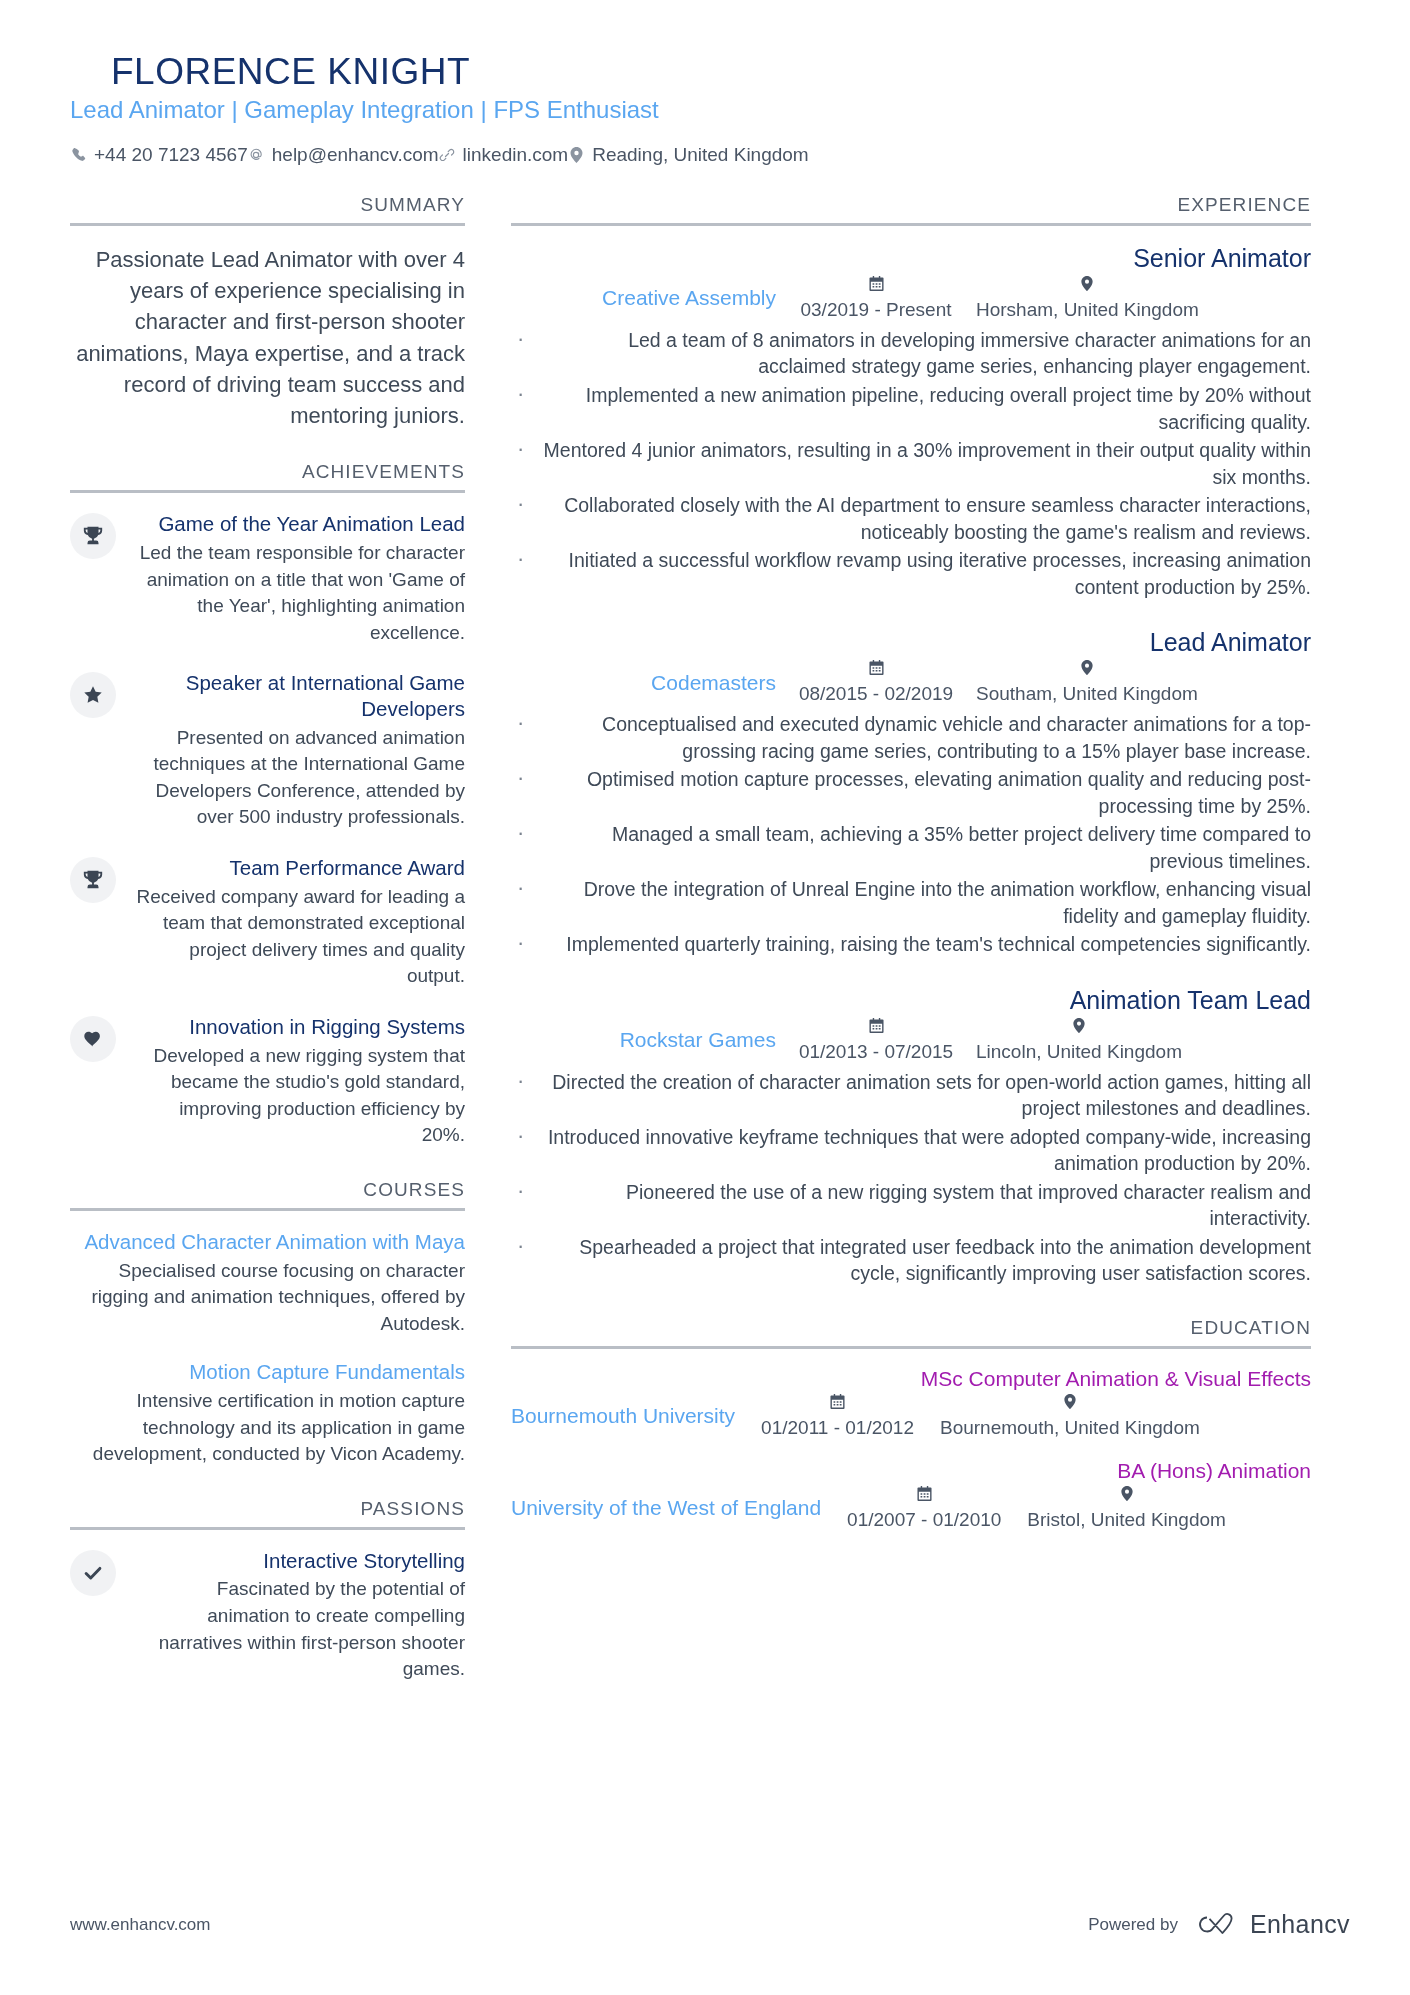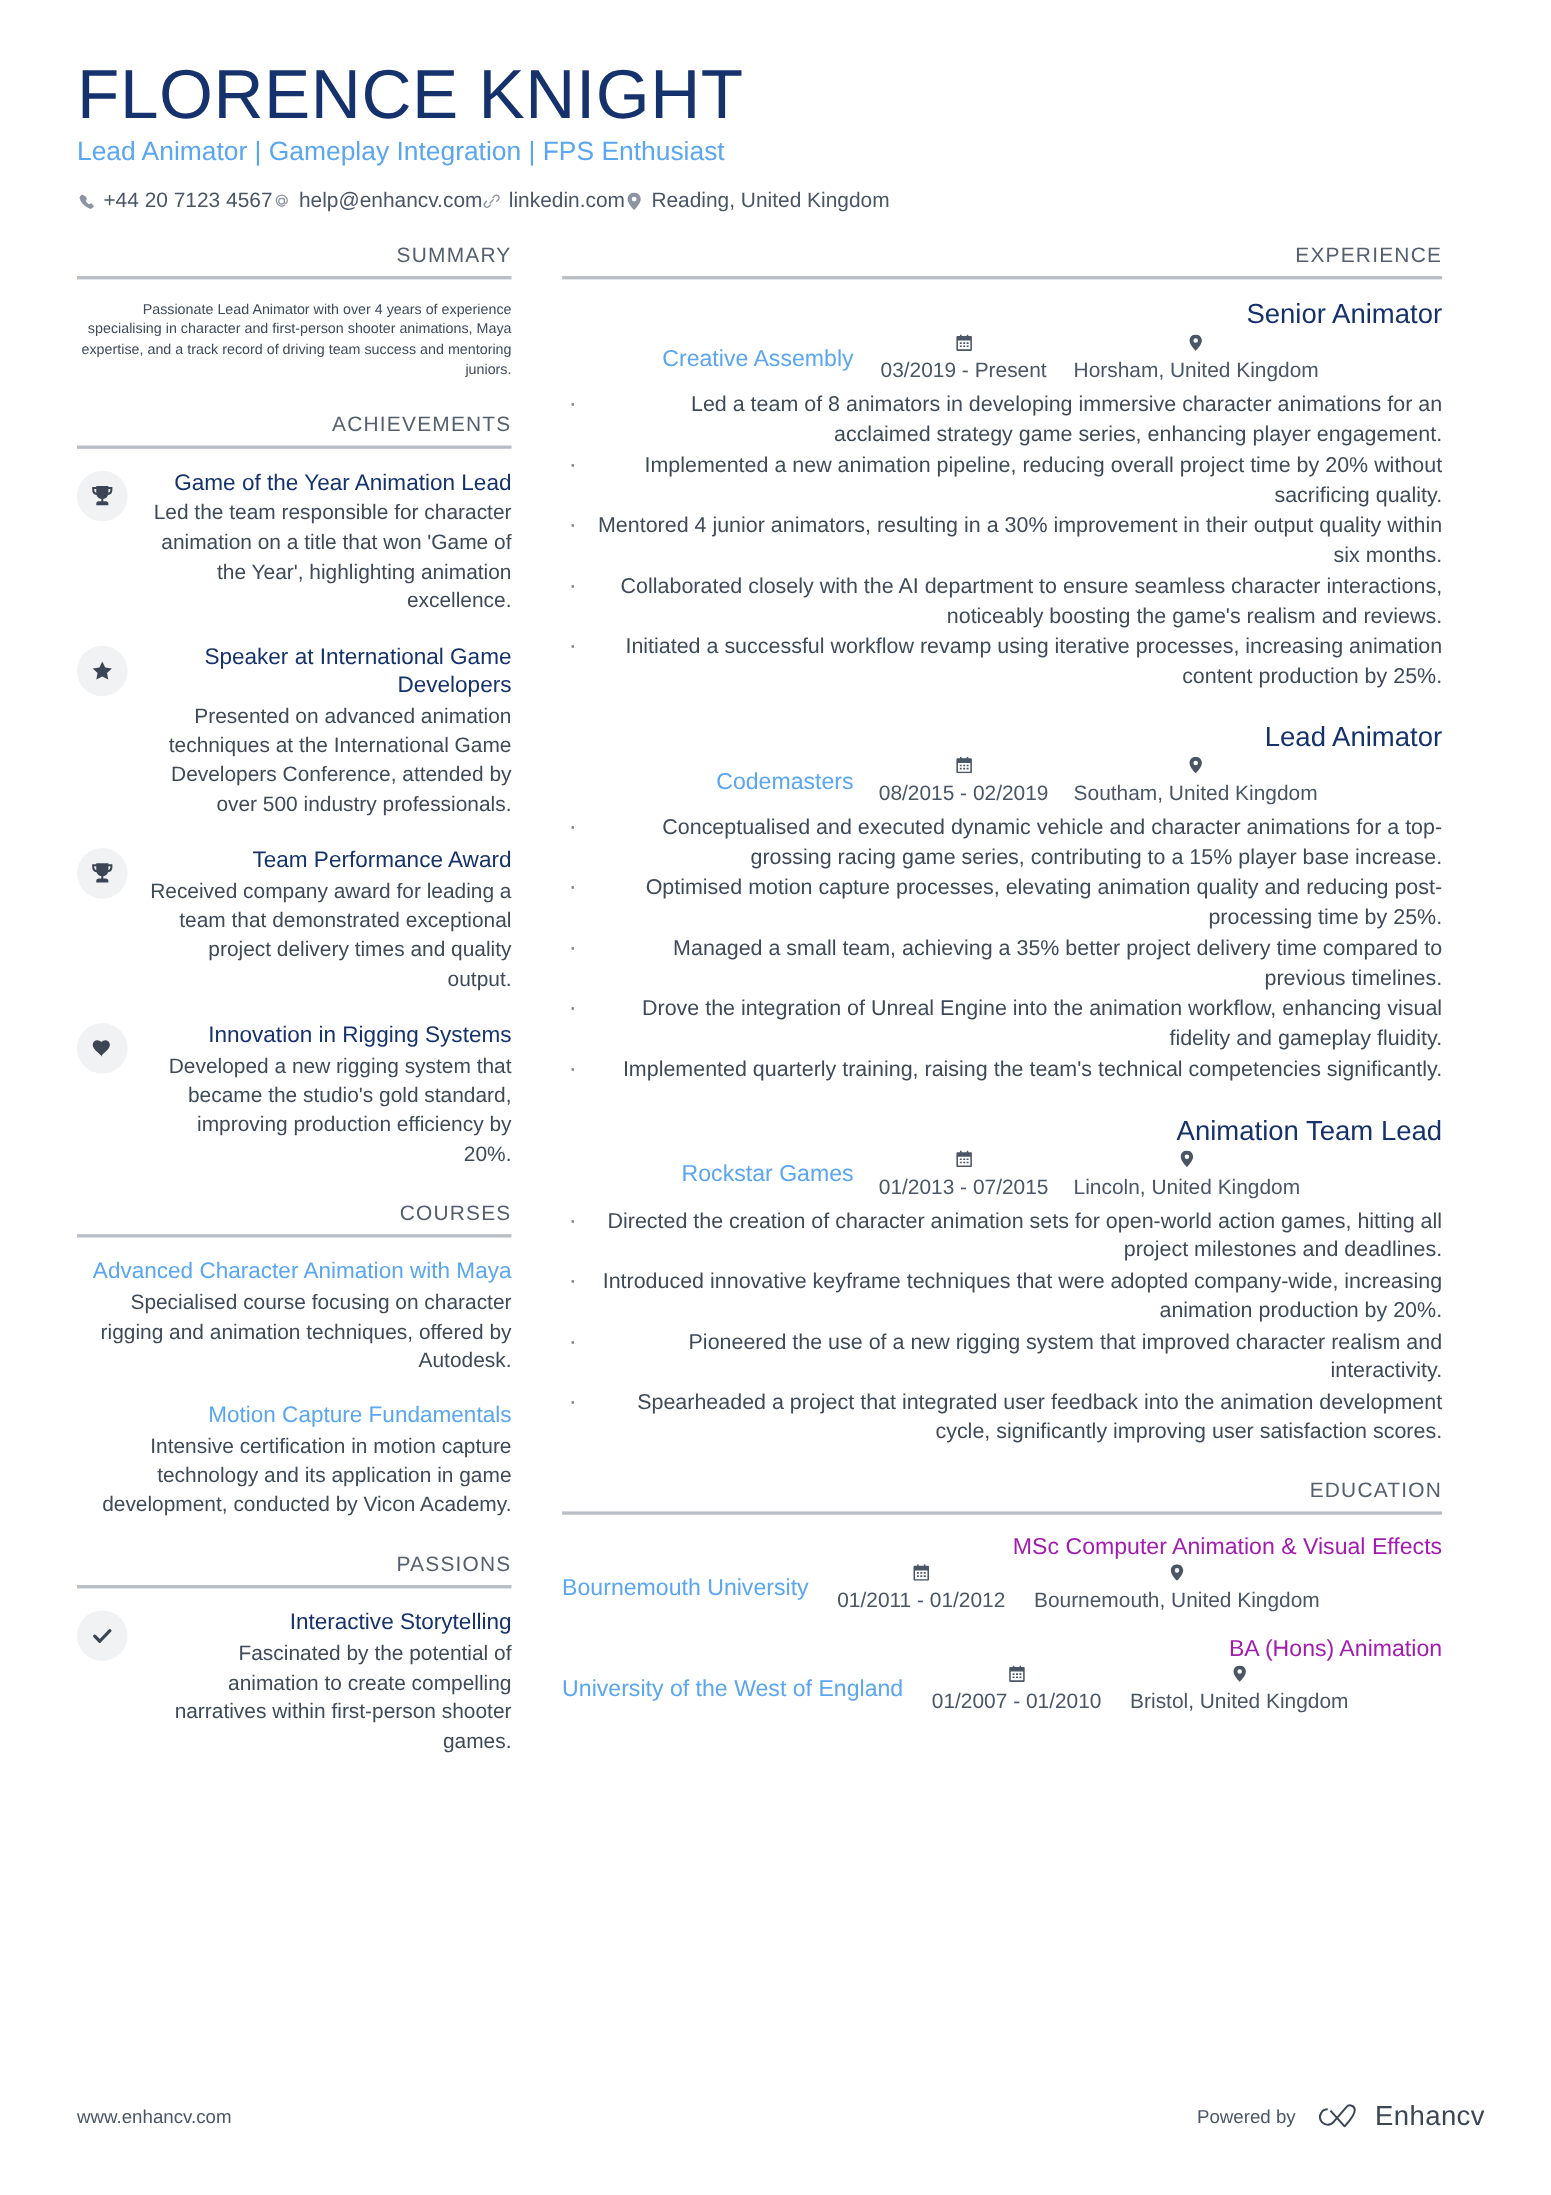--- a/index.html
+++ b/index.html
@@ -16,26 +16,27 @@
 
   .page {
     position: relative;
     width: 1410px;
     height: 1995px;
     padding: 52px 60px 0 70px;
   }
 
   
   .hdr-name {
-    font-size: 63px;
+    font-size: 37px;
     letter-spacing: 0.5px;
     font-weight: 400;
     color: #15326c;
     line-height: 1.08;
     margin-bottom: 4px;
+    margin-left: 41px;
   }
   .hdr-title {
     font-size: 24px;
     color: #5aa6f0;
     font-weight: 400;
     margin-bottom: 20px;
   }
   .hdr-contacts {
     display: flex;
     align-items: center;
@@ -75,21 +76,21 @@
     letter-spacing: 1.1px;
     color: #555f6d;
     font-weight: 400;
     padding-bottom: 7px;
     border-bottom: 3px solid #b9bec5;
     margin-bottom: 18px;
   }
 
   
   .summary-text {
-    font-size: 13px;
+    font-size: 22px;
     line-height: 1.42;
     color: #3f4a58;
   }
 
   
   .ach-item {
     display: flex;
     gap: 15px;
     margin-bottom: 24px;
     align-items: flex-start;

